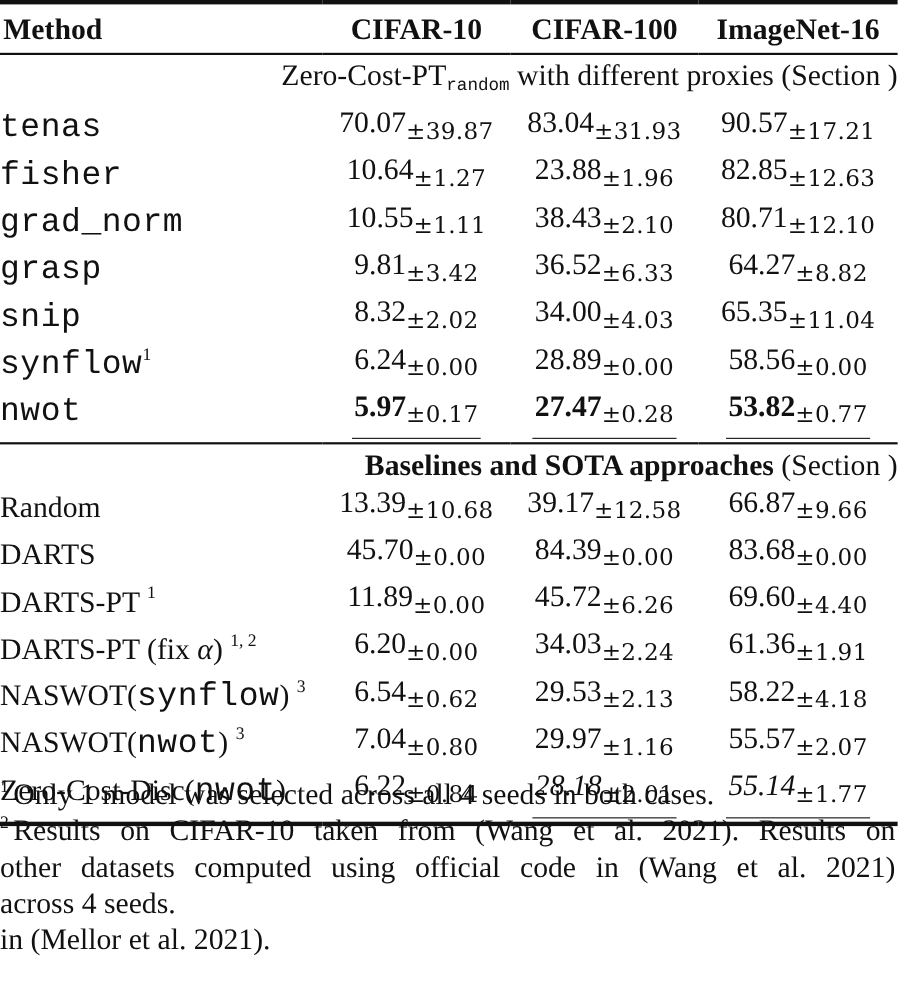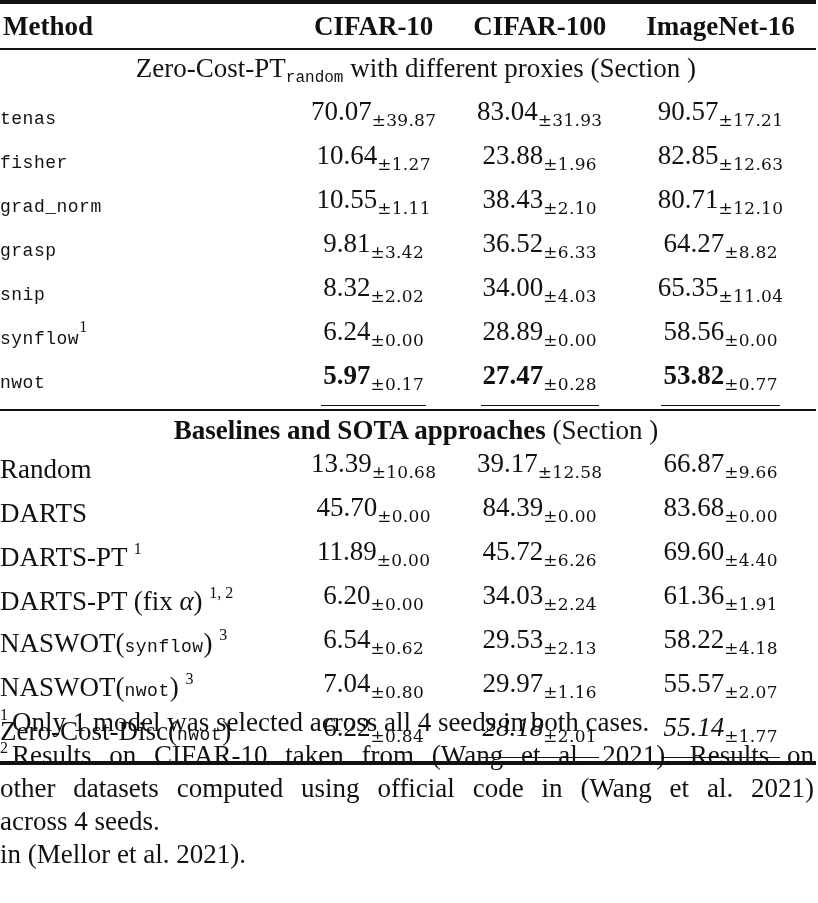--- a/index.html
+++ b/index.html
@@ -40,39 +40,39 @@
     th.head {
       font-weight: bold;
       height: 44px;
       padding-top: 2px;
       font-size: 27px;
     }
     th.head.method { text-align: left; padding-left: 3px; width: 290px; }
     th.head.num { text-align: center; }
 
     tr.section td {
-      text-align: center;
+      text-align: right;
       padding-left: 16px;
       height: 34px;
     }
     tr.section .bold { font-weight: bold; }
     .sub-mono {
       font-family: "Liberation Mono", "DejaVu Sans Mono", monospace;
       font-size: 16px;
       vertical-align: -5px;
     }
 
     tr.row td { height: 33.5px; }
     td.method {
       text-align: left;
       padding-left: 3px;
     }
     .mono {
       font-family: "Liberation Mono", "DejaVu Sans Mono", monospace;
-      font-size: 18px;
+      font-size: 30px;
       letter-spacing: 0.5px;
     }
     sup.fn {
       font-size: 16px;
       vertical-align: 12px;
       line-height: 0;
     }
     td.val {
       text-align: center;
     }
@@ -86,21 +86,21 @@
       position: absolute;
       left: -2px;
       right: -2px;
       bottom: -3px;
       border-bottom: 1.5px solid #111;
     }
     .mean.b { font-weight: bold; }
     .mean.i { font-style: italic; }
     .std {
       font-family: "DejaVu Serif", "Liberation Serif", serif;
-      font-size: 17px;
+      font-size: 21px;
       vertical-align: -6px;
       letter-spacing: 0.3px;
     }
     tr.last-of-section td { padding-bottom: 6px; }
     tr.first-of-section td { padding-top: 2px; }
 
     .footnotes {
       position: absolute;
       left: 0;
       top: 706px;

